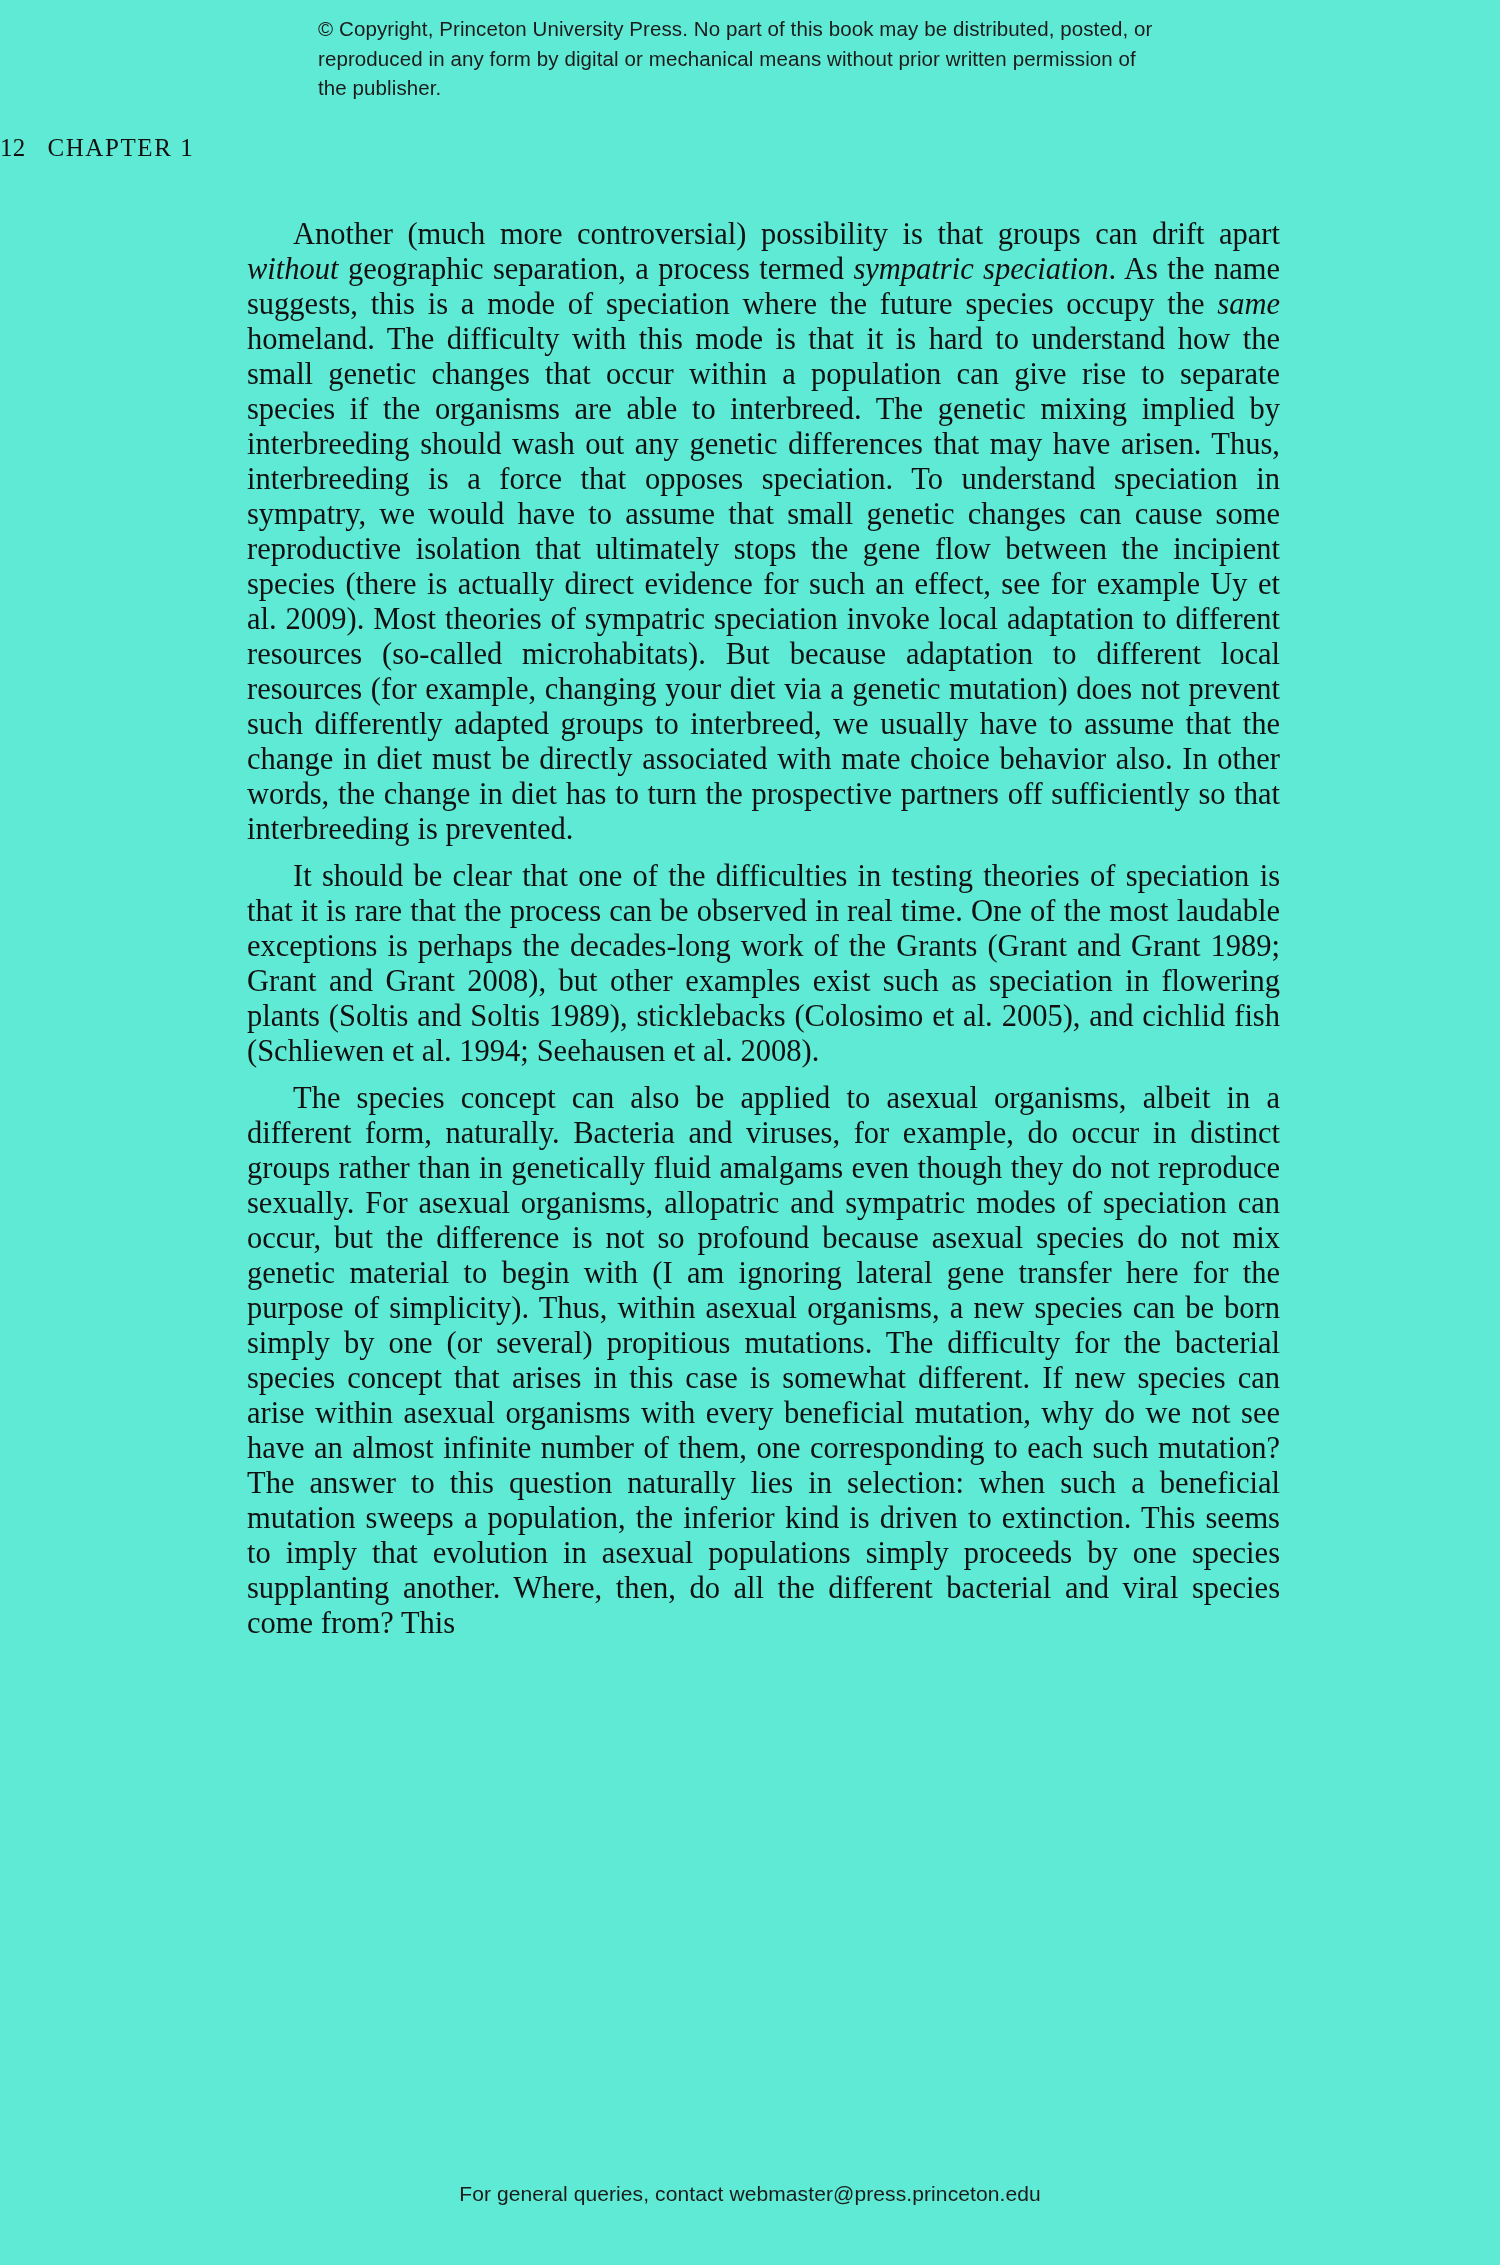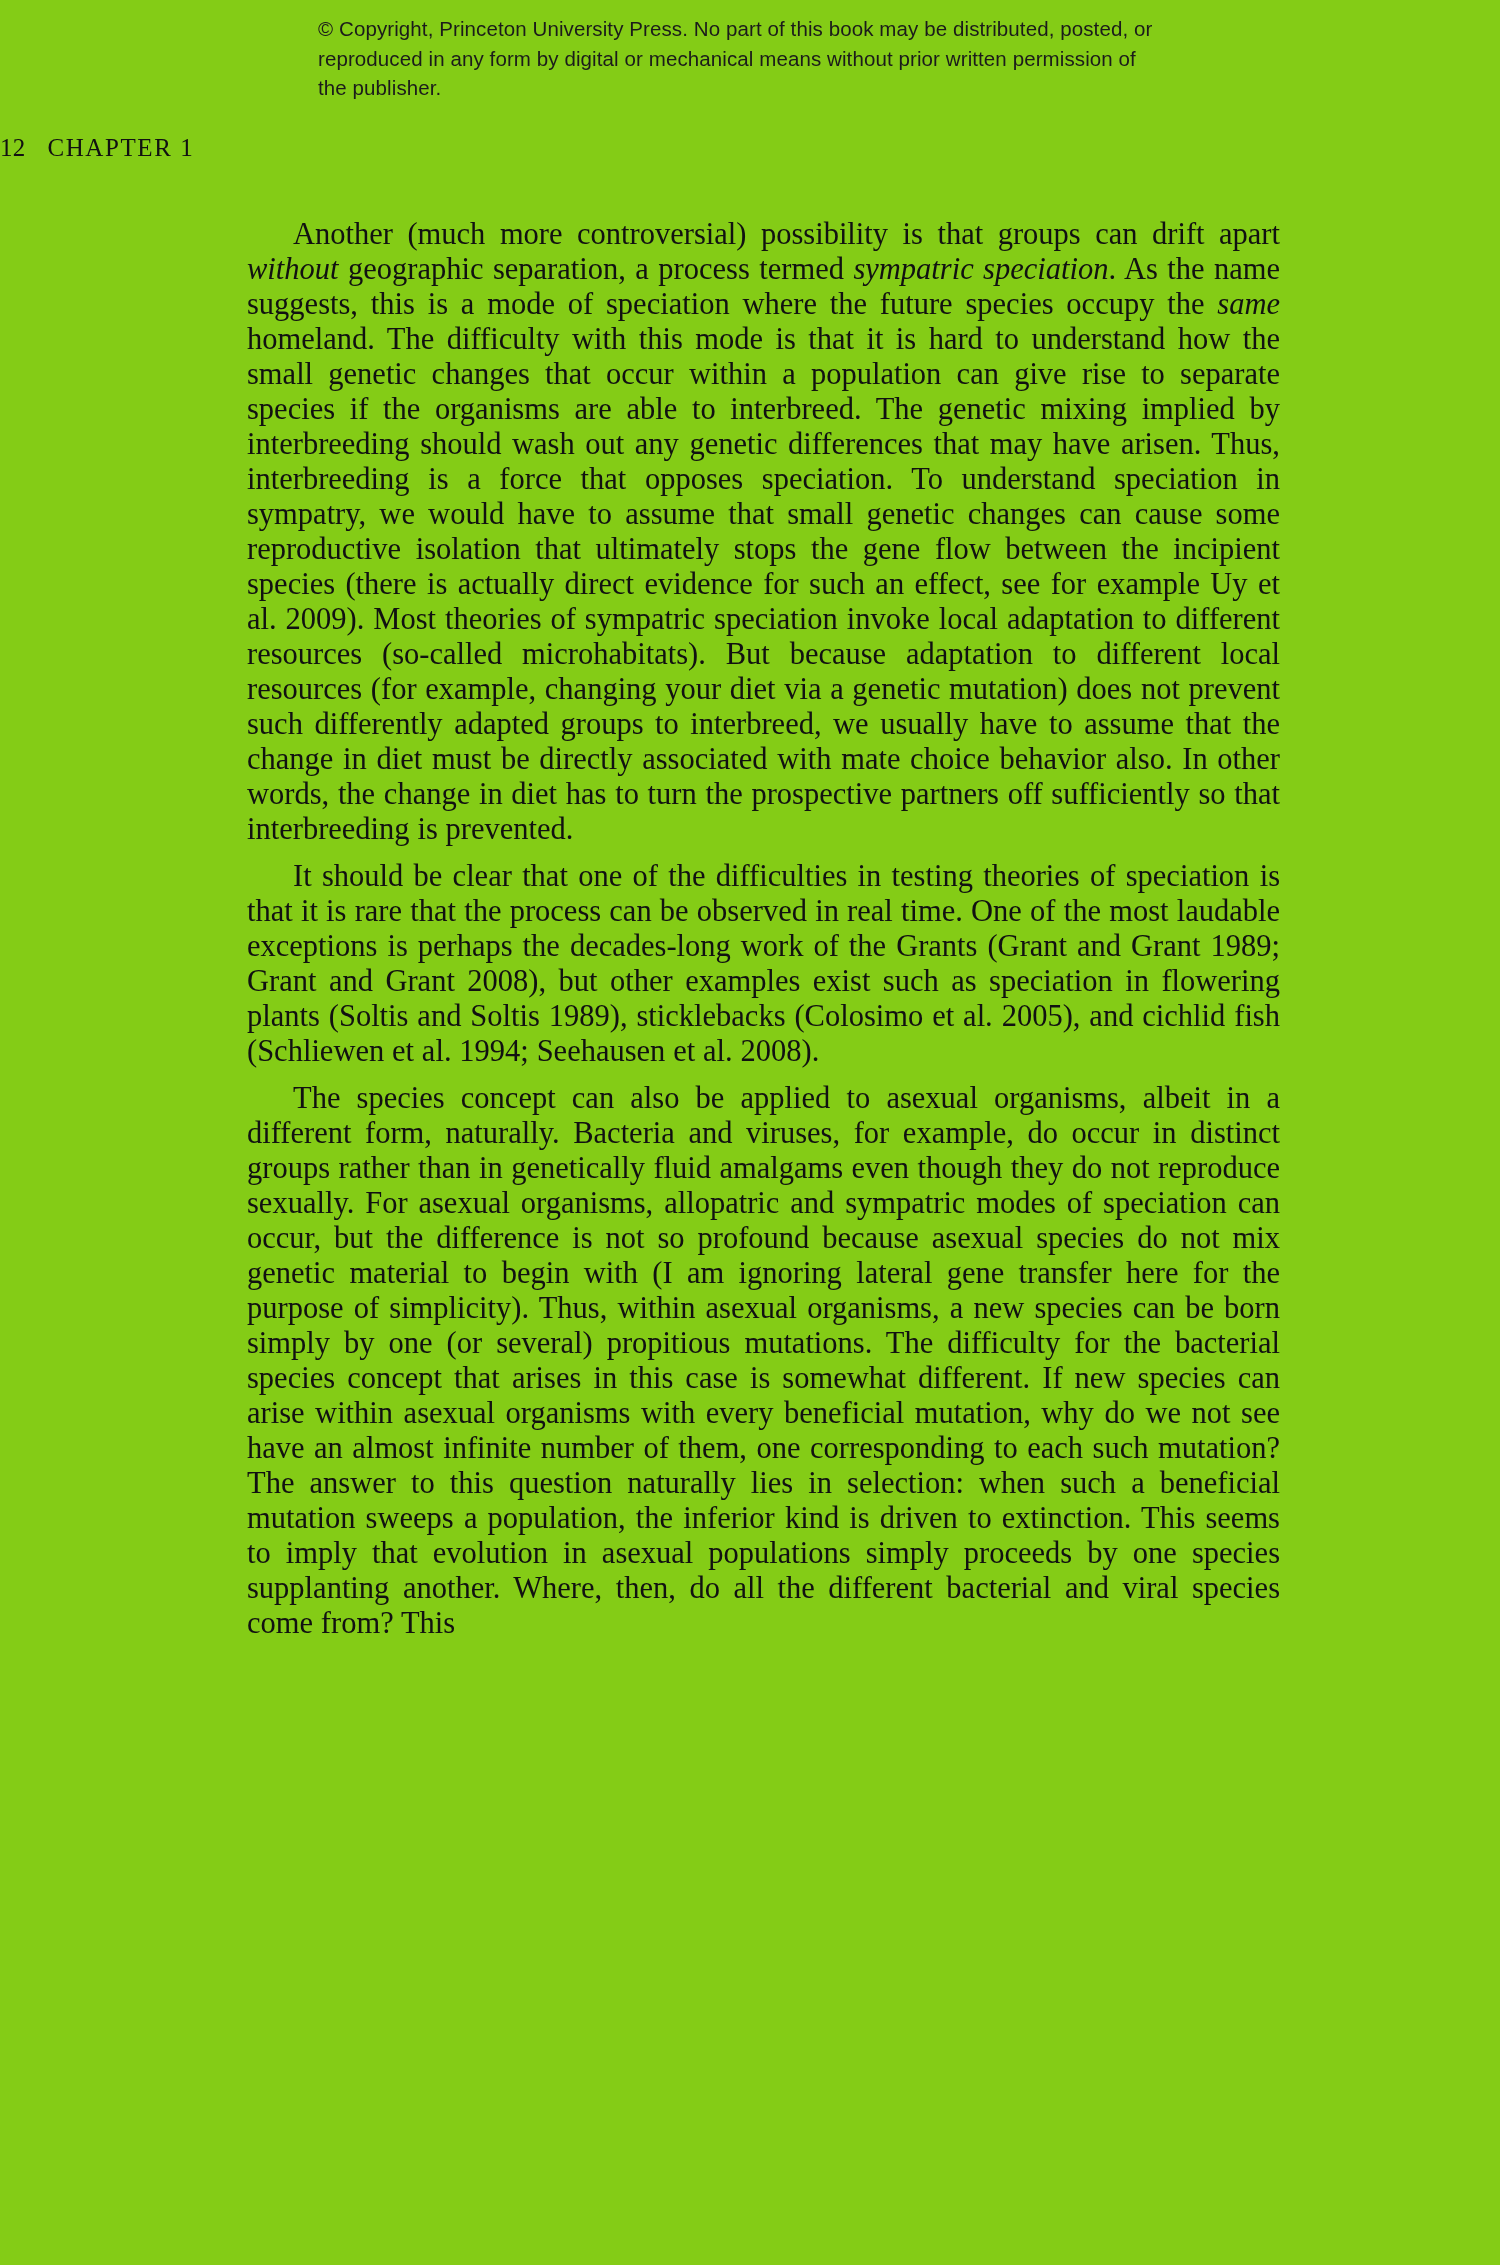--- a/index.html
+++ b/index.html
@@ -12,21 +12,21 @@
     height: 2265px;
     position: relative;
     font-family: "Liberation Serif", "DejaVu Serif", serif;
     color: #111111;
     overflow: hidden;
   }
 
   .page {
     position: absolute;
     inset: 0;
-    background: #84cc16;
+    background: #5eead4;
   }
 
   
   .copyright {
     position: absolute;
     left: 318px;
     top: 14px;
     width: 840px;
     font-family: "Liberation Sans", "DejaVu Sans", sans-serif;
     font-size: 20.5px;
@@ -121,14 +121,15 @@
       that the change in diet must be directly associated with mate choice behavior
       also. In other words, the change in diet has to turn the prospective partners off
       sufficiently so that interbreeding is prevented.
     </p>
 
     <p class="body">It should be clear that one of the difficulties in testing theories of speciation is that it is rare that the process can be observed in real time. One of the most laudable exceptions is perhaps the decades-long work of the Grants (Grant and Grant 1989; Grant and Grant 2008), but other examples exist such as speciation in flowering plants (Soltis and Soltis 1989), sticklebacks (Colosimo et al. 2005), and cichlid fish (Schliewen et al. 1994; Seehausen et al. 2008).</p>
 
     <p class="body">The species concept can also be applied to asexual organisms, albeit in a different form, naturally. Bacteria and viruses, for example, do occur in distinct groups rather than in genetically fluid amalgams even though they do not reproduce sexually. For asexual organisms, allopatric and sympatric modes of speciation can occur, but the difference is not so profound because asexual species do not mix genetic material to begin with (I am ignoring lateral gene transfer here for the purpose of simplicity). Thus, within asexual organisms, a new species can be born simply by one (or several) propitious mutations. The difficulty for the bacterial species concept that arises in this case is somewhat different. If new species can arise within asexual organisms with every beneficial mutation, why do we not see have an almost infinite number of them, one corresponding to each such mutation? The answer to this question naturally lies in selection: when such a beneficial mutation sweeps a population, the inferior kind is driven to extinction. This seems to imply that evolution in asexual populations simply proceeds by one species supplanting another. Where, then, do all the different bacterial and viral species come from? This</p>
   </div>
 
+  <div class="footer">For general queries, contact webmaster@press.princeton.edu</div>
 
 </div>
 
 </body></html>

